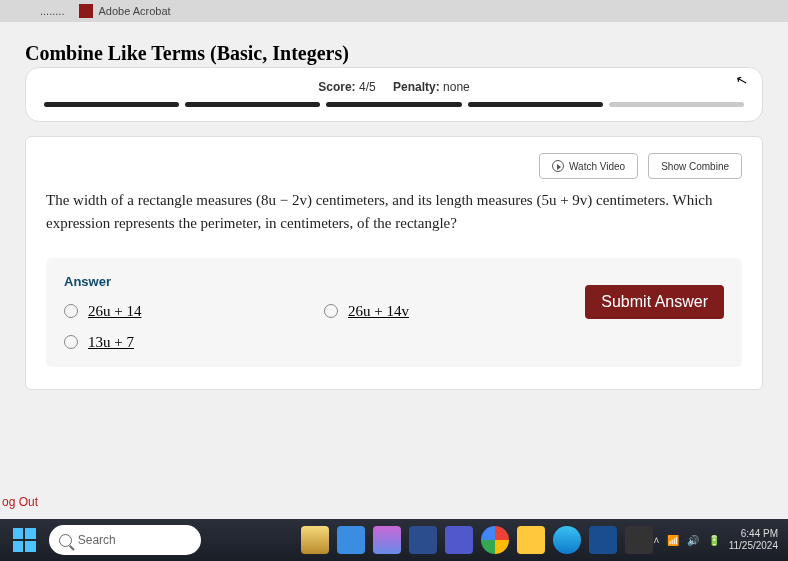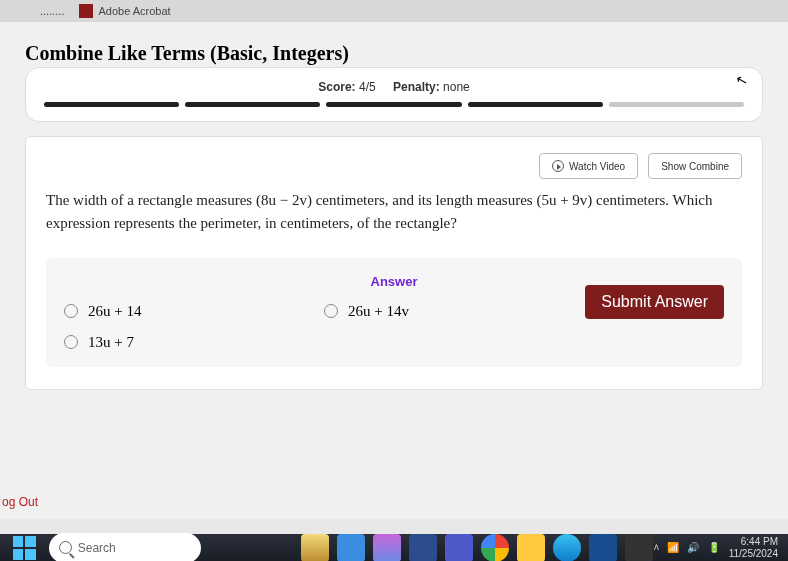--- a/index.html
+++ b/index.html
@@ -136,43 +136,43 @@
     .answer-box {
       background: #f6f6f6;
       border-radius: 6px;
       padding: 16px 18px;
       position: relative;
     }
     .answer-heading {
       font-family: Arial, sans-serif;
       font-size: 13px;
       font-weight: bold;
-      color: #6d28d9;
+      color: #0c4a6e;
       margin-bottom: 14px;
-      text-align: center;
     }
     .submit-btn {
       position: absolute;
       right: 18px;
       top: 27px;
       background: #7f1d1d;
       color: #fff;
       font-family: Arial, sans-serif;
       font-size: 16px;
       border: none;
       border-radius: 4px;
       padding: 8px 16px;
       cursor: pointer;
     }
     .options-grid {
       display: grid;
       grid-template-columns: 1fr 1fr;
       column-gap: 40px;
       row-gap: 14px;
       max-width: 480px;
+      text-decoration: underline;
     }
     .option {
       display: flex;
       align-items: center;
       gap: 10px;
       font-size: 15px;
       cursor: pointer;
     }
     .radio {
       width: 14px;
@@ -187,21 +187,21 @@
       bottom: 52px;
       font-family: Arial, sans-serif;
       font-size: 12px;
       color: #b91c1c;
     }
     .taskbar {
       position: absolute;
       bottom: 0;
       left: 0;
       right: 0;
-      height: 27px;
+      height: 42px;
       background: linear-gradient(#2a2f3a, #1a1e26);
       display: flex;
       align-items: center;
       padding: 0 10px;
     }
     .start-btn {
       width: 30px;
       height: 30px;
       display: grid;
       grid-template-columns: 1fr 1fr;

